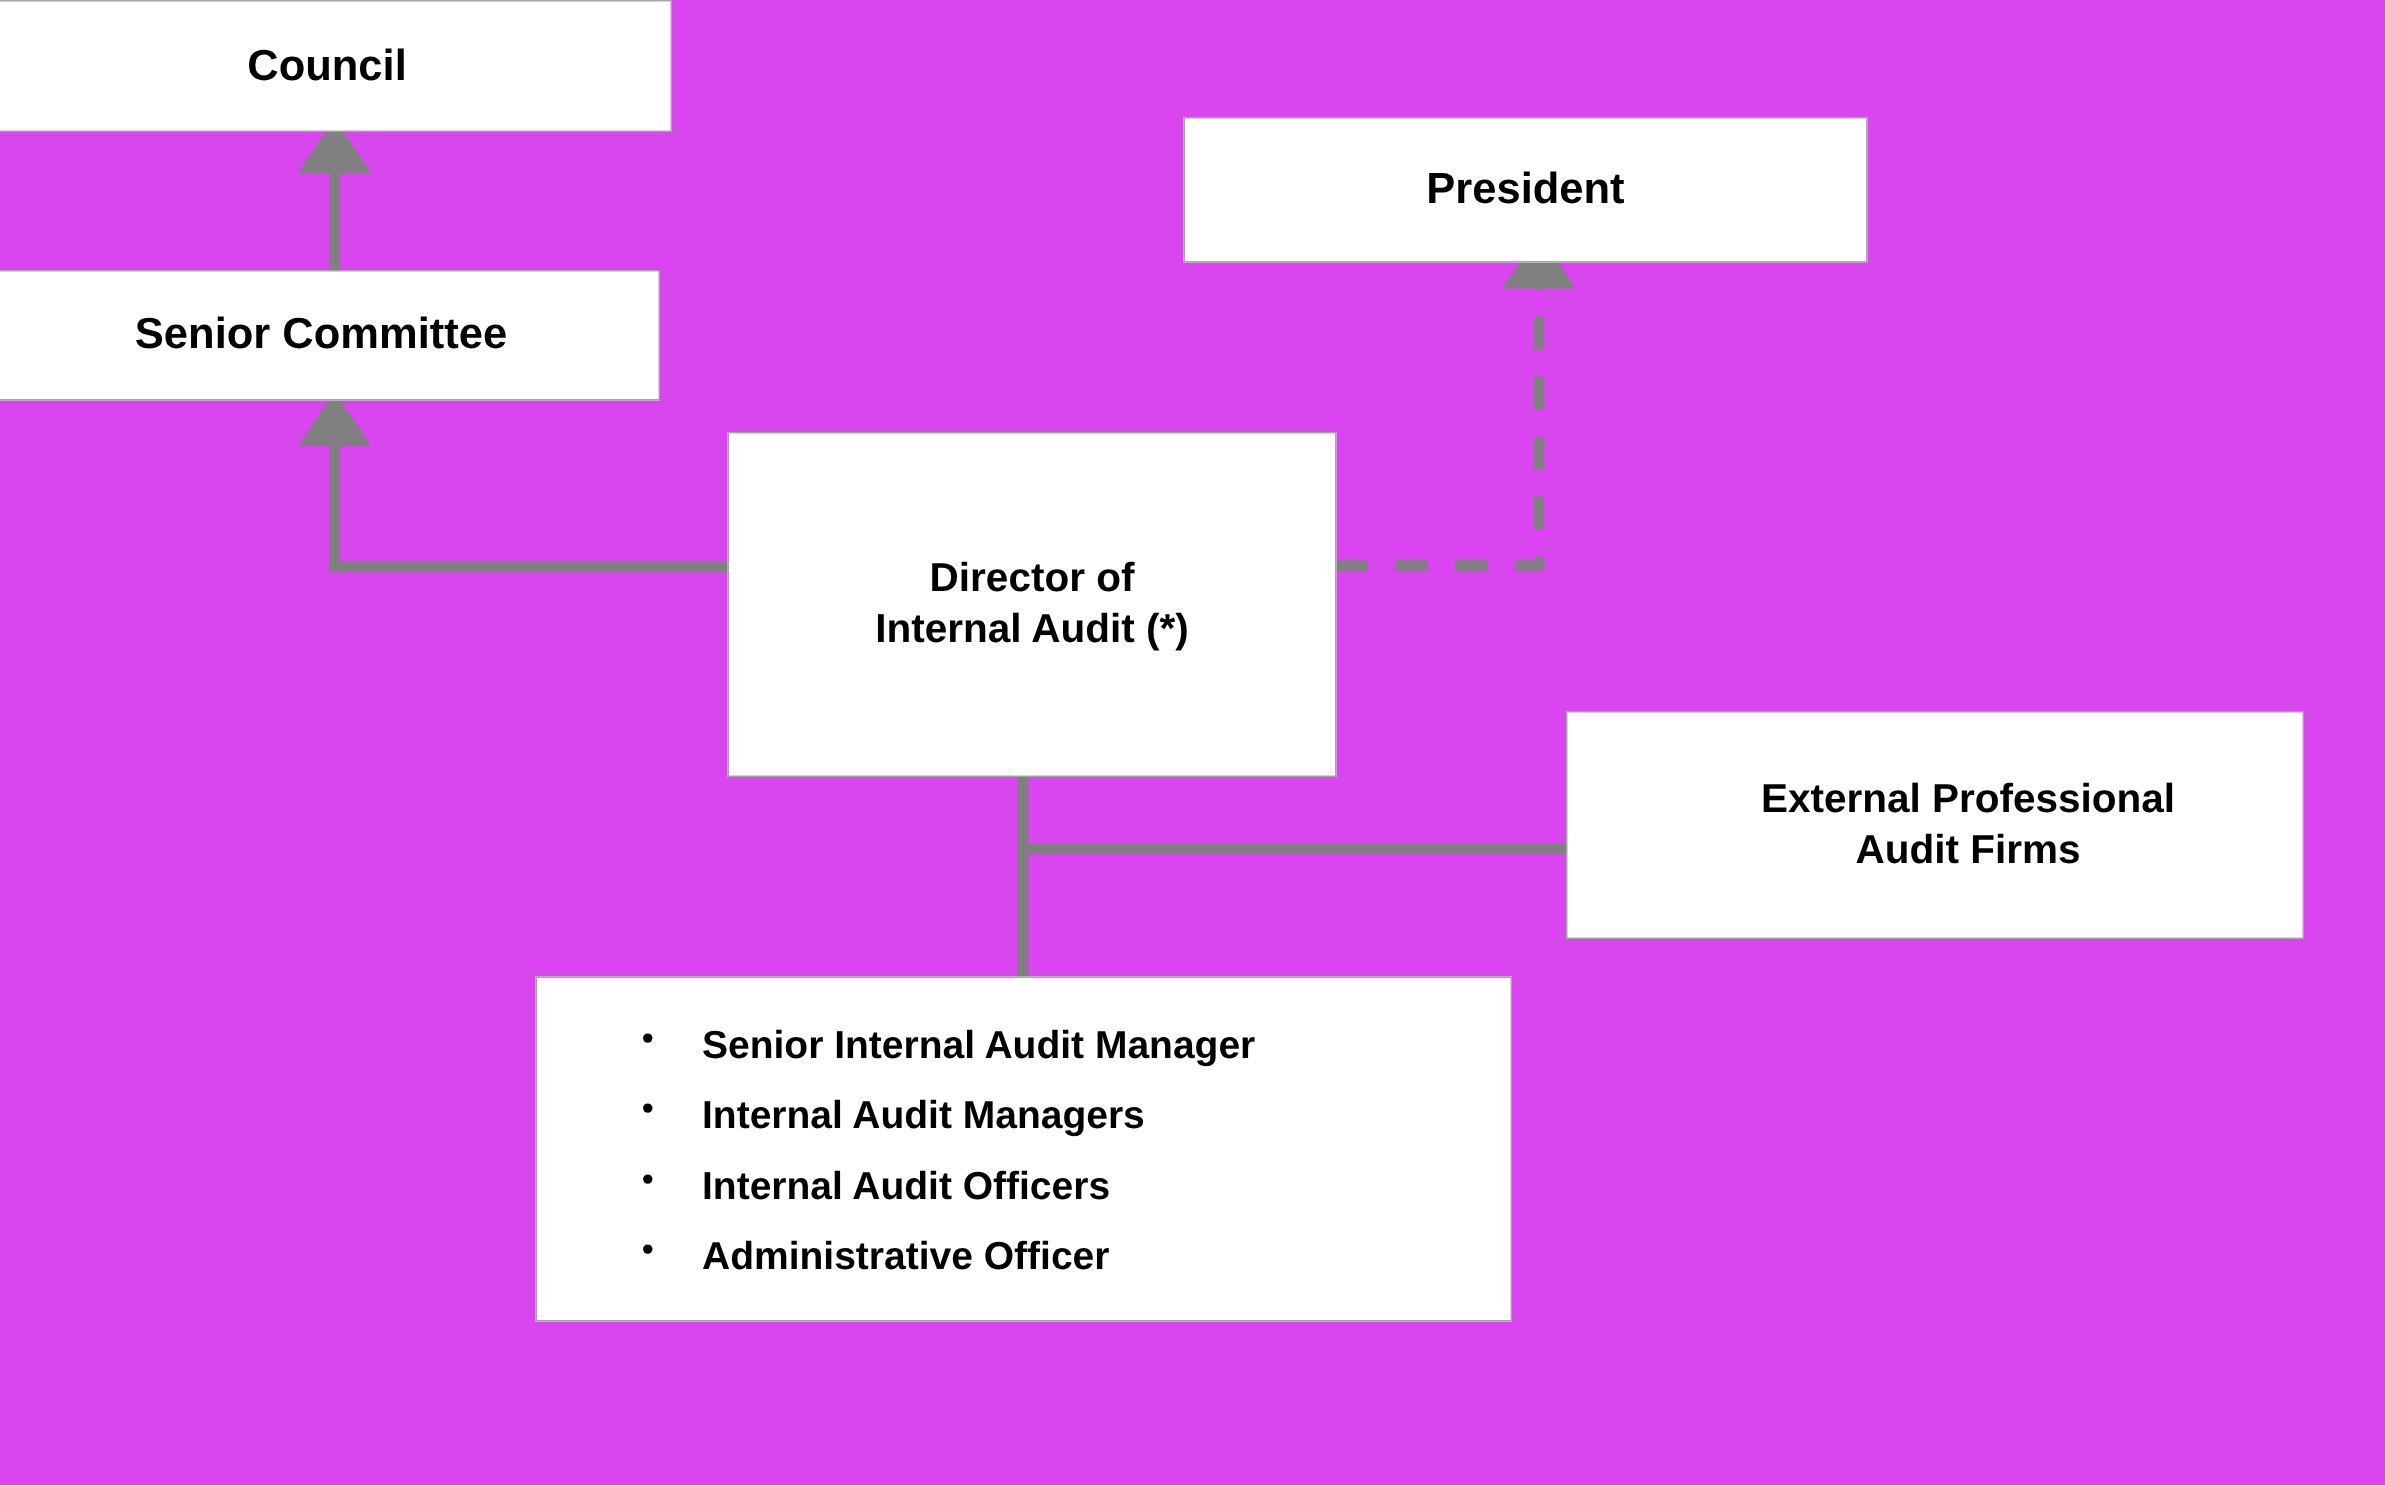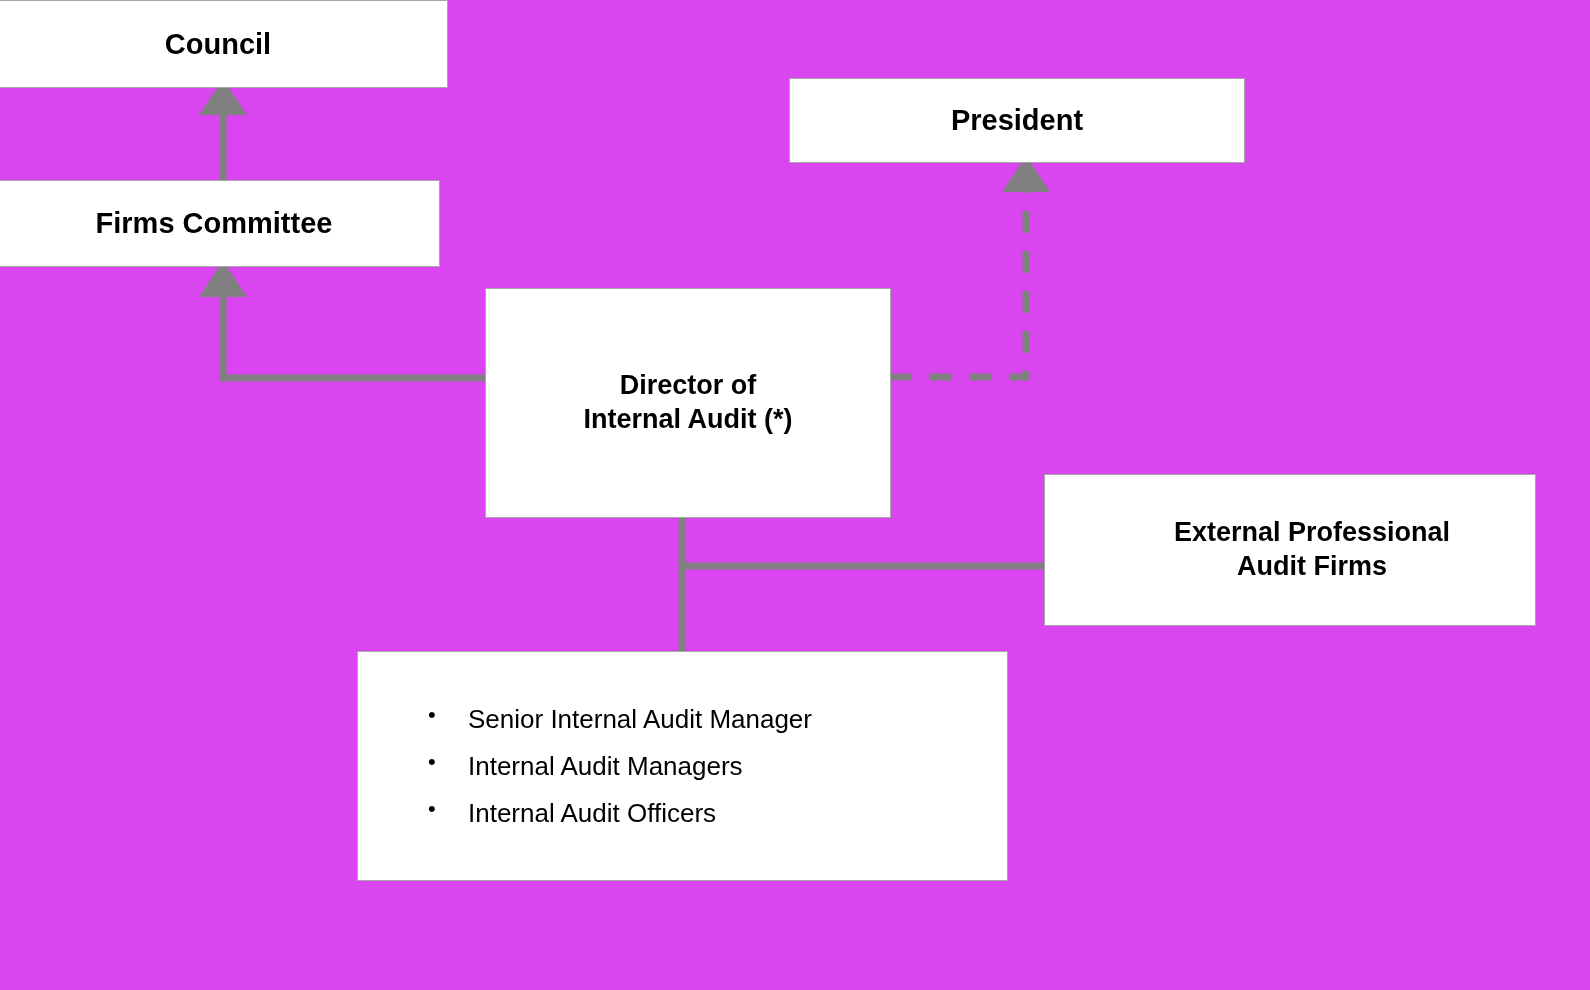--- a/index.html
+++ b/index.html
@@ -30,39 +30,39 @@
   }
   .node .label {
     display: block;
     padding: 0 10px;
     white-space: pre-line;
   }
 
   
   #node-council        { left: -12px; top: 0px;    width: 460px;  height: 88px;  font-size: 29px; }
   #node-audit-committee{ left: -12px; top: 180px;  width: 452px;  height: 87px;  font-size: 29px; }
-  #node-president      { left: 789px; top: 78px;   width: 456px;  height: 85px;  font-size: 29px; }
+  #node-president      { left: 789px; top: 78px;   width: 456px;  height: 97px;  font-size: 29px; }
   #node-director       { left: 485px; top: 288px;  width: 406px;  height: 230px; font-size: 27px; }
   #node-external       { left: 1044px;top: 474px;  width: 492px;  height: 152px; font-size: 27px; padding-left: 44px; }
   #node-staff          { left: 357px; top: 651px;  width: 651px;  height: 230px; }
 
   
   .staff-list {
     list-style: none;
     margin: 0;
     padding: 0;
     width: 100%;
     box-sizing: border-box;
     padding-left: 62px;
     text-align: left;
   }
   .staff-list li {
     position: relative;
     font-size: 26px;
-    font-weight: normal;
+    font-weight: bold;
     color: #000000;
     line-height: 1.0;
     padding: 0 0 0 48px;
     margin: 0 0 21px 0;
   }
   .staff-list li:last-child { margin-bottom: 0; }
   .staff-list li::before {
     content: "\2022";
     position: absolute;
     left: 8px;
@@ -101,21 +101,21 @@
     <line x1="682" y1="660" x2="682" y2="476" stroke="#808080" stroke-width="7" marker-end="url(#arrowhead)"></line>
 
     <line x1="1044" y1="566" x2="682" y2="566" stroke="#808080" stroke-width="7"></line>
   </svg>
 
   <div class="node" id="node-council">
     <span class="label">Council</span>
   </div>
 
   <div class="node" id="node-audit-committee">
-    <span class="label">Firms Committee</span>
+    <span class="label">Senior Committee</span>
   </div>
 
   <div class="node" id="node-president">
     <span class="label">President</span>
   </div>
 
   <div class="node" id="node-director">
     <span class="label">Director of
 Internal Audit (*)</span>
   </div>
@@ -123,16 +123,17 @@
   <div class="node" id="node-external">
     <span class="label">External Professional
 Audit Firms</span>
   </div>
 
   <div class="node" id="node-staff">
     <ul class="staff-list" id="staff-list">
         <li>Senior Internal Audit Manager</li>
         <li>Internal Audit Managers</li>
         <li>Internal Audit Officers</li>
+        <li>Administrative Officer</li>
       </ul>
   </div>
 
 </div>
 
 </body></html>

